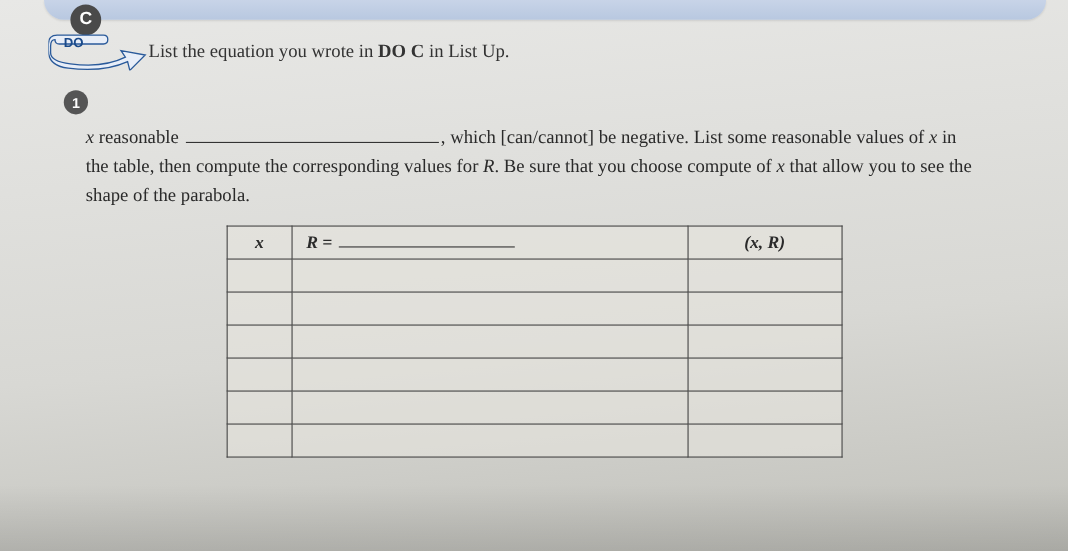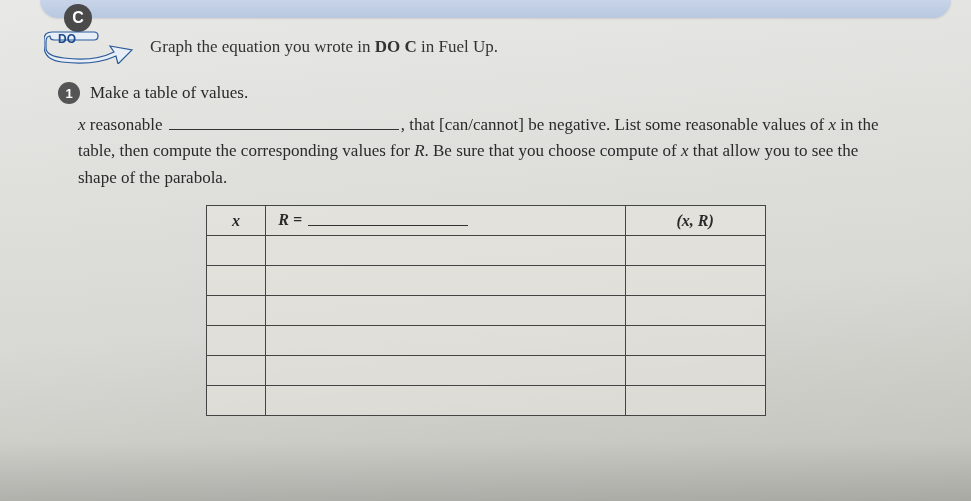--- a/index.html
+++ b/index.html
@@ -37,21 +37,21 @@
     justify-content: center;
   }
   .header-text {
     font-size: 17px;
     color: #333;
   }
   .do-row {
     display: flex;
     align-items: center;
     margin: 12px 0 0 44px;
-    gap: 16px;
+    gap: 1px;
   }
   .do-arrow {
     position: relative;
     width: 90px;
     height: 34px;
   }
   .do-arrow svg { display: block; }
   .do-label {
     position: absolute;
     left: 14px;
@@ -153,33 +153,32 @@
 </div>
 
 <div class="do-row">
   <div class="do-arrow">
     <svg width="90" height="34" viewBox="0 0 90 34">
       <path d="M 6 6 Q 2 6 2 12 L 2 18 Q 2 26 20 28 Q 50 32 70 22 L 66 16 L 88 20 L 74 34 L 72 26 Q 50 36 18 32 Q 0 30 0 16 L 0 10 Q 0 2 8 2 L 50 2 Q 54 2 54 6 Q 54 10 50 10 L 10 10 Q 6 10 6 6 Z" fill="#e8eef8" stroke="#2a5a9a" stroke-width="1.2"></path>
     </svg>
     <span class="do-label">DO</span>
   </div>
   <span class="do-text">
-    <span>Graph the equation you wrote in </span><b>DO C</b><span> in Fuel Up.</span>
+    <span>List the equation you wrote in </span><b>DO C</b><span> in List Up.</span>
   </span>
 </div>
 
 <div class="step-row">
   <div class="num-badge">
     <span>1</span>
   </div>
-  <span class="step-title">Make a table of values.</span>
 </div>
 
 <div class="body-text">
-  <i>x</i><span> reasonable </span><span class="blank"></span><span>, that [can/cannot] be negative. List some reasonable values of </span><i>x</i><span> in the table, then compute the corresponding values for </span><i>R</i><span>. Be sure that you choose compute of </span><i>x</i><span> that allow you to see the shape of the parabola.</span>
+  <i>x</i><span> reasonable </span><span class="blank"></span><span>, which [can/cannot] be negative. List some reasonable values of </span><i>x</i><span> in the table, then compute the corresponding values for </span><i>R</i><span>. Be sure that you choose compute of </span><i>x</i><span> that allow you to see the shape of the parabola.</span>
 </div>
 
 <div class="table-wrap">
   <table>
     <tbody>
         <tr>
       <th class="col-x">x</th>
       <th class="col-r">
         <span class="r-eq">R = </span><span class="blank-short"></span>
       </th>

